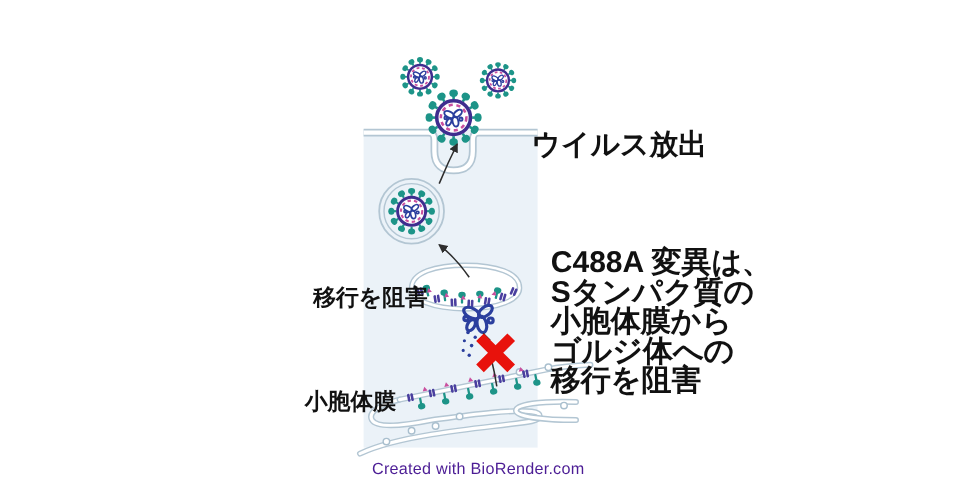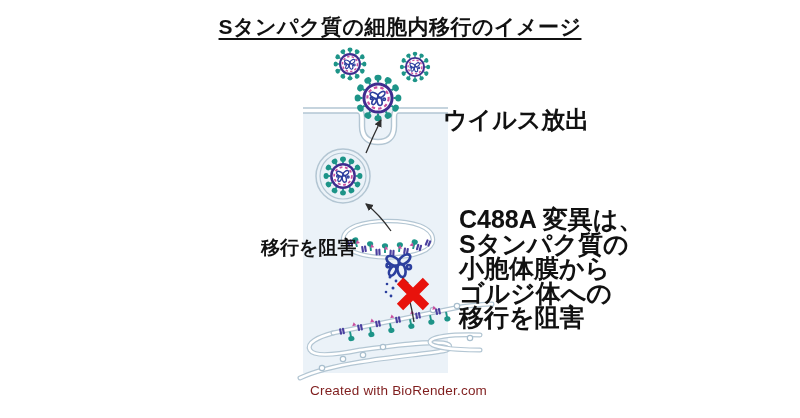--- a/index.html
+++ b/index.html
@@ -20,21 +20,21 @@
   #scene{position:absolute;left:0;top:0;}
   .lbl{position:absolute;font-weight:bold;color:#111;white-space:nowrap;}
   #title{
     left:0;top:13px;width:800px;text-align:center;font-size:21px;letter-spacing:0.5px;
     text-decoration:underline;text-underline-offset:4px;text-decoration-thickness:2px;
   }
   #virus-release{left:443px;top:68px;font-size:24px;margin-top:36px;}
   #golgi-label{left:261px;top:235px;font-size:19px;}
   #er-label{left:254px;top:322px;font-size:19px;}
   #annotation{left:459px;top:207px;font-size:25px;line-height:24.5px;white-space:pre-line;}
-  #credit{position:absolute;left:310px;top:383px;font-size:13.5px;color:#7f1d1d;letter-spacing:0.2px;}
+  #credit{position:absolute;left:310px;top:383px;font-size:13.5px;color:#4c1d95;letter-spacing:0.2px;}
   
   .teal{fill:var(--spike-teal,#1d9488);}
   .indigo{fill:var(--protein-indigo,#4a3f9f);}
   .pinkfill{fill:var(--accessory-pink,#c94f9e);}
   .ring{fill:#fff;stroke:var(--membrane-purple,#3f2d8f);stroke-width:2.1;}
   .pinkdash{fill:none;stroke:var(--accessory-pink,#c94f9e);stroke-width:1.5;stroke-dasharray:2.4 2.2;}
   .rna{fill:none;stroke:var(--rna-blue,#2b3f9e);stroke-width:1.15;}
   .rnadot{fill:var(--rna-blue,#2b3f9e);}
   .cellfill{fill:var(--cell-fill,#ebf2f8);}
   .mem-o{fill:none;stroke:var(--membrane-line,#b3c6d3);stroke-linejoin:round;stroke-linecap:round;}
@@ -187,22 +187,22 @@
 
     <g>
       <path class="arrow" marker-end="url(#ah)" d="M366,153 C371,141 376,130 381,120"></path>
       <path class="arrow" marker-end="url(#ah)" d="M391,231 C384,221 375,211 366,204"></path>
       <path class="arrow" marker-end="url(#ah)" d="M414,322 C412,309 408,292 403,278"></path>
     </g>
 
     <path class="redx" d="M400,281 L426,307 M426,281 L400,307"></path>
   </svg>
 
-  <div id="title" class="lbl">Sタンパク質の細胞内移行のイメージ</div>
   <div id="virus-release" class="lbl">ウイルス放出</div>
   <div id="golgi-label" class="lbl">移行を阻害</div>
+  <div id="er-label" class="lbl">小胞体膜</div>
   <div id="annotation" class="lbl" style="white-space:pre-line">C488A 変異は、
 Sタンパク質の
 小胞体膜から
 ゴルジ体への
 移行を阻害</div>
   <div id="credit">Created with BioRender.com</div>
 </div>
 
 </body></html>

